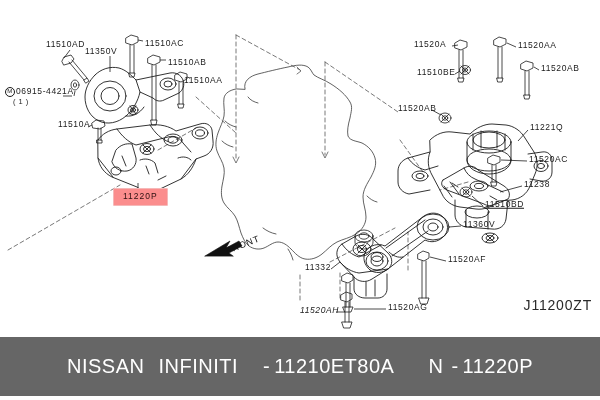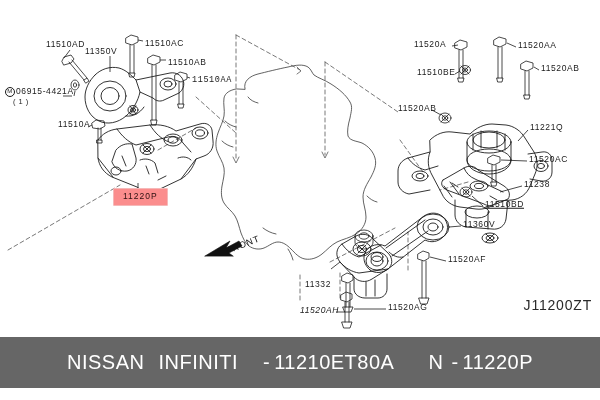--- a/index.html
+++ b/index.html
@@ -87,21 +87,21 @@
     letter-spacing: 0.8px;
     color: #2a2a2a;
   }
 
   
   #footer {
     position: absolute;
     left: 0;
     top: 337px;
     width: 600px;
-    height: 51px;
+    height: 59px;
     background: #666666;
     display: flex;
     align-items: center;
     justify-content: center;
   }
   #footer-inner {
     display: flex;
     align-items: center;
     gap: 0px;
     color: #ffffff;
@@ -422,41 +422,41 @@
           <path d="M205 256 L230 241 L226 248 L239 241 L242 246 L229 253 L233 256 Z"></path>
         </g>
 
       </g>
     </svg>
 
     <div class="callout lt" style="left:46px; top:44px;">11510AD</div>
     <div class="callout lt" style="left:85px; top:51px;">11350V</div>
     <div class="callout lt" style="left:145px; top:43px;">11510AC</div>
     <div class="callout lt" style="left:168px; top:62px;">11510AB</div>
-    <div class="callout lt" style="left:192px; top:80px;font-family:Liberation Mono, monospace;">11510AA</div>
+    <div class="callout lt" style="left:184px; top:80px;">11510AA</div>
 
     <div class="callout lt" style="left:5px; top:92px;">
       <span class="circ">M</span><span>06915-4421A</span>
     </div>
     <div class="callout lt qty" style="left:13px; top:102px;">( 1 )</div>
 
     <div class="callout lt" style="left:58px; top:124px;">11510A</div>
 
     <div class="callout lt" style="left:414px; top:44px;">11520A</div>
     <div class="callout lt" style="left:518px; top:45px;">11520AA</div>
     <div class="callout lt" style="left:417px; top:72px;">11510BE</div>
     <div class="callout lt" style="left:541px; top:68px;">11520AB</div>
     <div class="callout lt" style="left:398px; top:108px;">11520AB</div>
     <div class="callout lt" style="left:530px; top:127px;">11221Q</div>
     <div class="callout lt" style="left:529px; top:159px;">11520AC</div>
     <div class="callout lt" style="left:524px; top:184px;">11238</div>
     <div class="callout lt" style="left:485px; top:204px;text-decoration:underline;">11510BD</div>
     <div class="callout lt" style="left:463px; top:224px;">11360V</div>
     <div class="callout lt" style="left:448px; top:259px;">11520AF</div>
-    <div class="callout lt" style="left:305px; top:284px;text-align:right;">11332</div>
+    <div class="callout lt" style="left:305px; top:267px;text-align:right;">11332</div>
     <div class="callout lt" style="left:388px; top:307px;">11520AG</div>
     <div class="callout lt" style="left:300px; top:310px;font-style:italic;">11520AH</div>
 
     <svg width="600" height="337" viewBox="0 0 600 337" style="pointer-events:none;">
       <g stroke="#1d1d1d" stroke-width="0.8" fill="none">
         <path d="M70 50 L64 58"></path>
         <path d="M110 56 L110 72"></path>
         <path d="M143 41 L138 40"></path>
         <path d="M166 60 L160 60"></path>
         <path d="M190 78 L187 77"></path>

